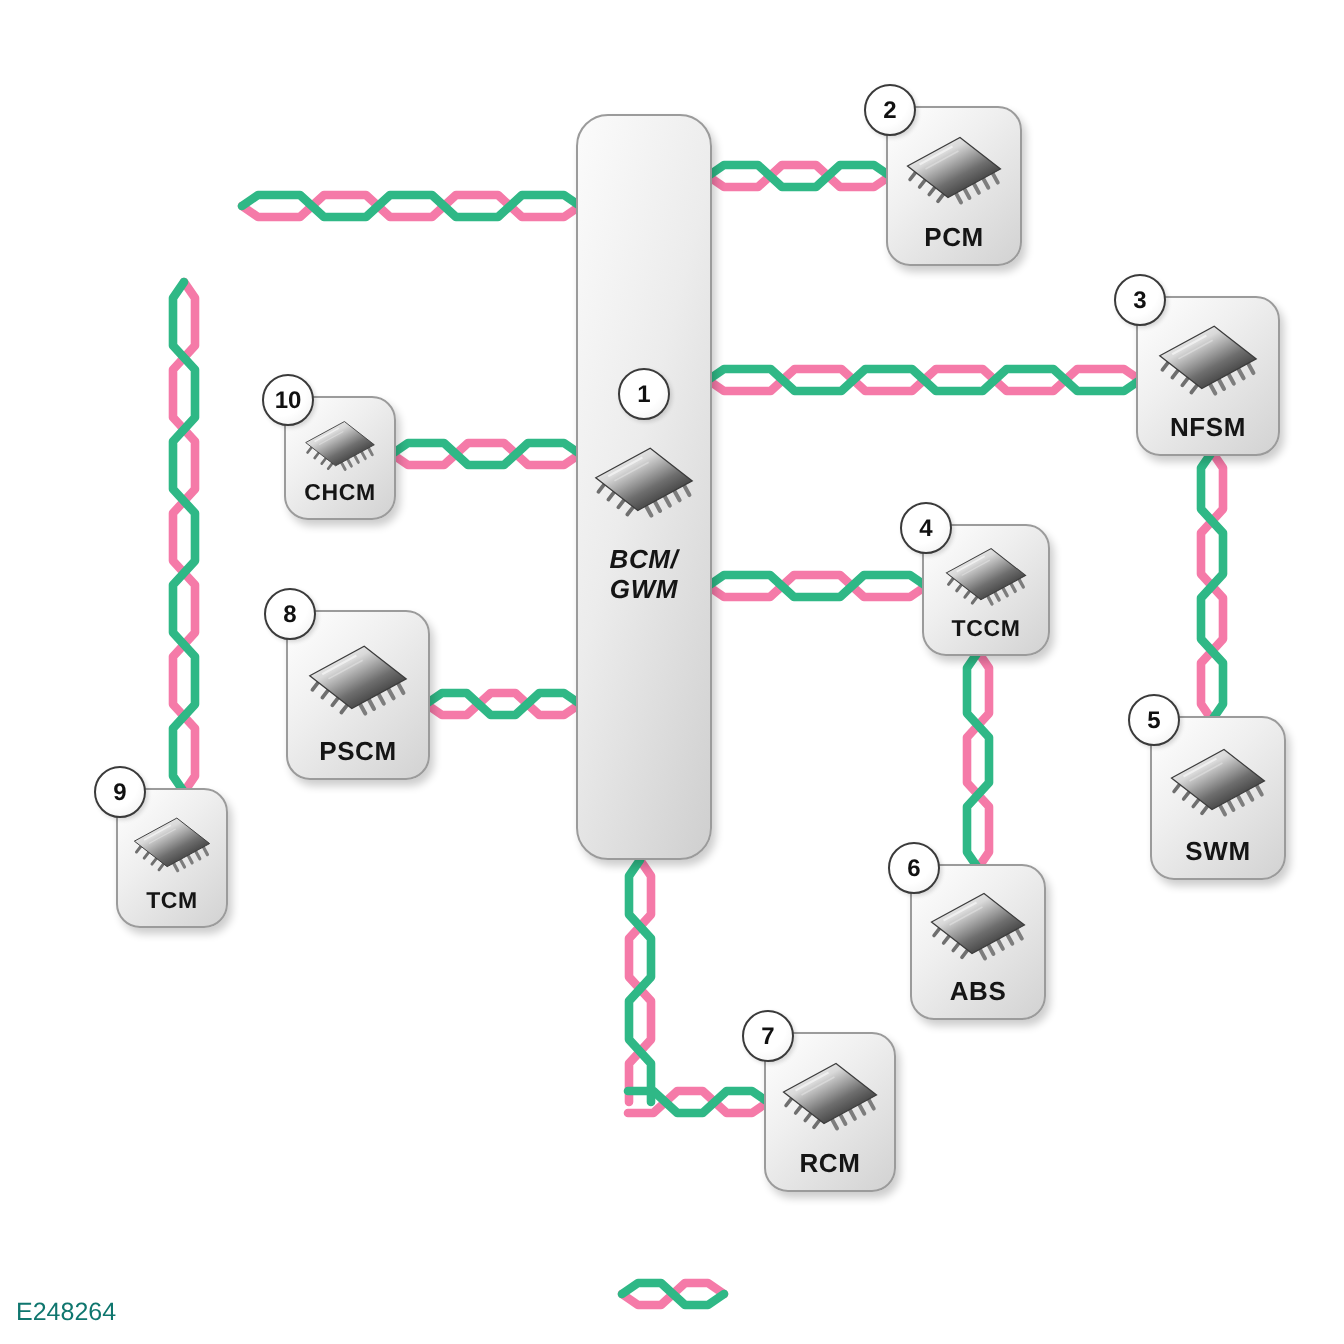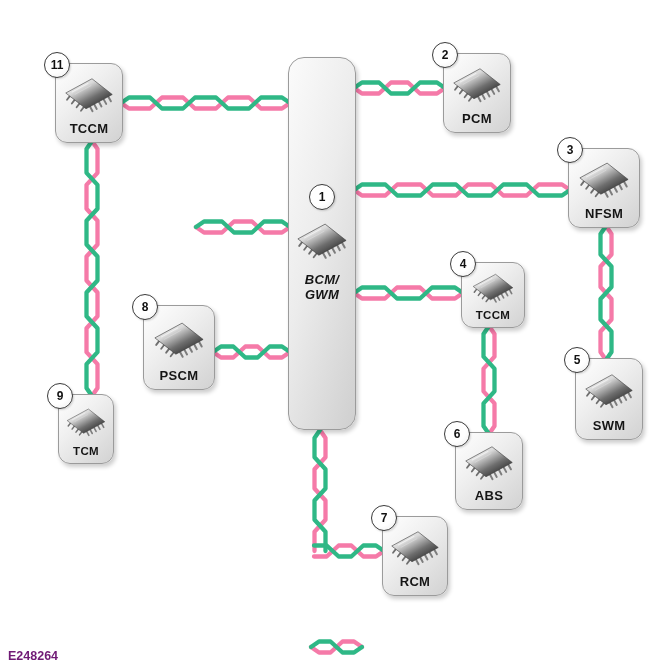--- a/index.html
+++ b/index.html
@@ -30,21 +30,21 @@
     background: linear-gradient(105deg, #fbfbfb 0%, #ececec 45%, #cfcfcf 100%);
   }
   .module.tall .badge { position: static; margin-bottom: 10px; }
   .module.tall .chipwrap { flex: 0 0 auto; padding-top: 0; }
   .module.tall .label { margin-top: 9px; font-style: italic; }
 
   #legend-ax-box {
     position: absolute; z-index: 2; display: flex; align-items: center; justify-content: center;
     border: 1px solid #4a4a4a; background: #ffffff; font-size: 13px; color: #111;
   }
-  #figure-id { position: absolute; left: 8px; top: 649px; font-size: 12.5px; color: #701a75; z-index: 2; font-weight: bold; }
+  #figure-id { position: absolute; left: 8px; top: 649px; font-size: 12.5px; color: #0f766e; z-index: 2; }
 </style>
 </head>
 <body>
 
 <div id="canvas">
 
   <svg width="0" height="0" style="position:absolute" aria-hidden="true">
     <defs>
       <linearGradient id="chipG" x1="0%" y1="0%" x2="85%" y2="100%">
         <stop offset="0%" stop-color="#ffffff"></stop>
@@ -224,24 +224,24 @@
       <div class="badge">9</div>
       <div class="chipwrap">
         <svg width="44" height="34" viewBox="0 0 72 56">
           <use xlink:href="#chip-symbol"></use>
         </svg>
       </div>
       <div class="label">
         <div>TCM</div>
       </div>
     </div>
-    <div class="module" style="left: 55px; top: 63px; width: 68px; height: 80px;">
-      <div class="badge">11</div>
-      <div class="chipwrap">
-        <svg width="54" height="42" viewBox="0 0 72 56">
-          <use xlink:href="#chip-symbol"></use>
-        </svg>
-      </div>
-      <div class="label">
-        <div>TCCM</div>
+    <div class="module small" style="left: 142px; top: 198px; width: 56px; height: 62px;">
+      <div class="badge">10</div>
+      <div class="chipwrap">
+        <svg width="40" height="31" viewBox="0 0 72 56">
+          <use xlink:href="#chip-symbol"></use>
+        </svg>
+      </div>
+      <div class="label">
+        <div>CHCM</div>
       </div>
     </div>
   </div>
 
 </body></html>

